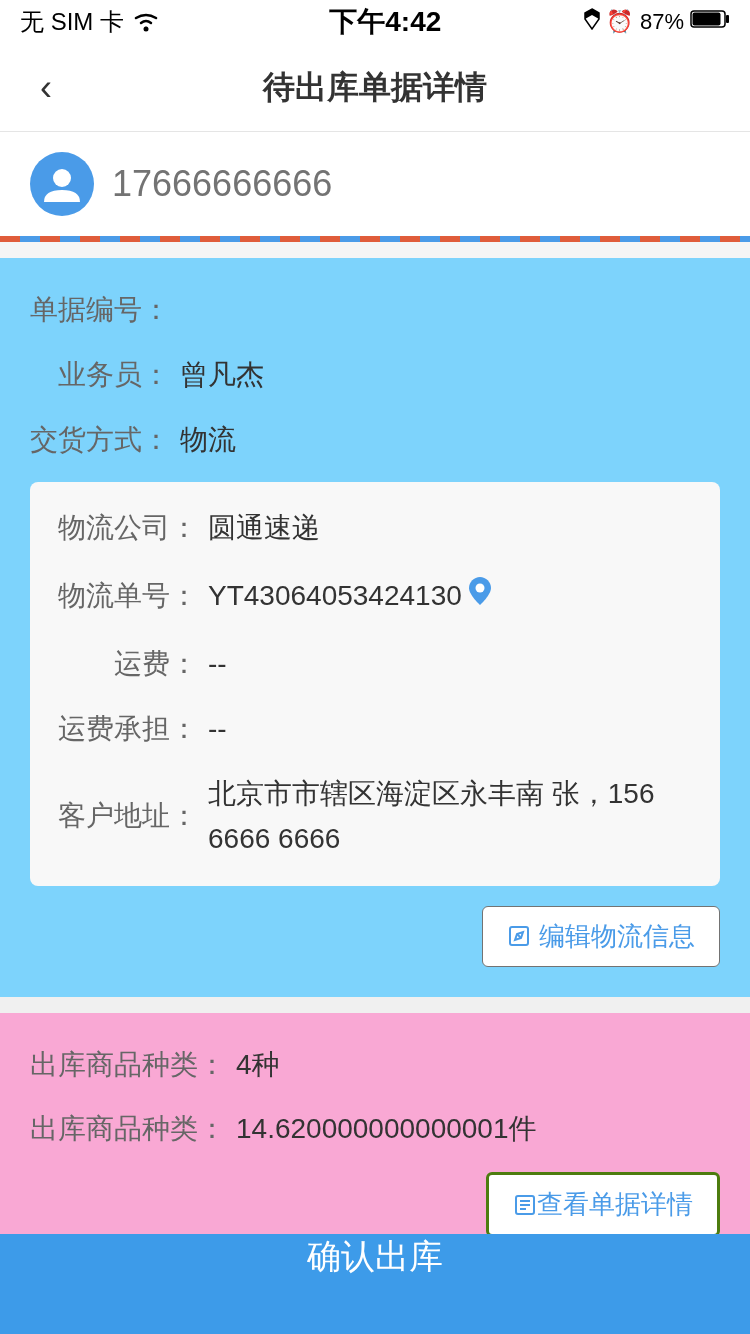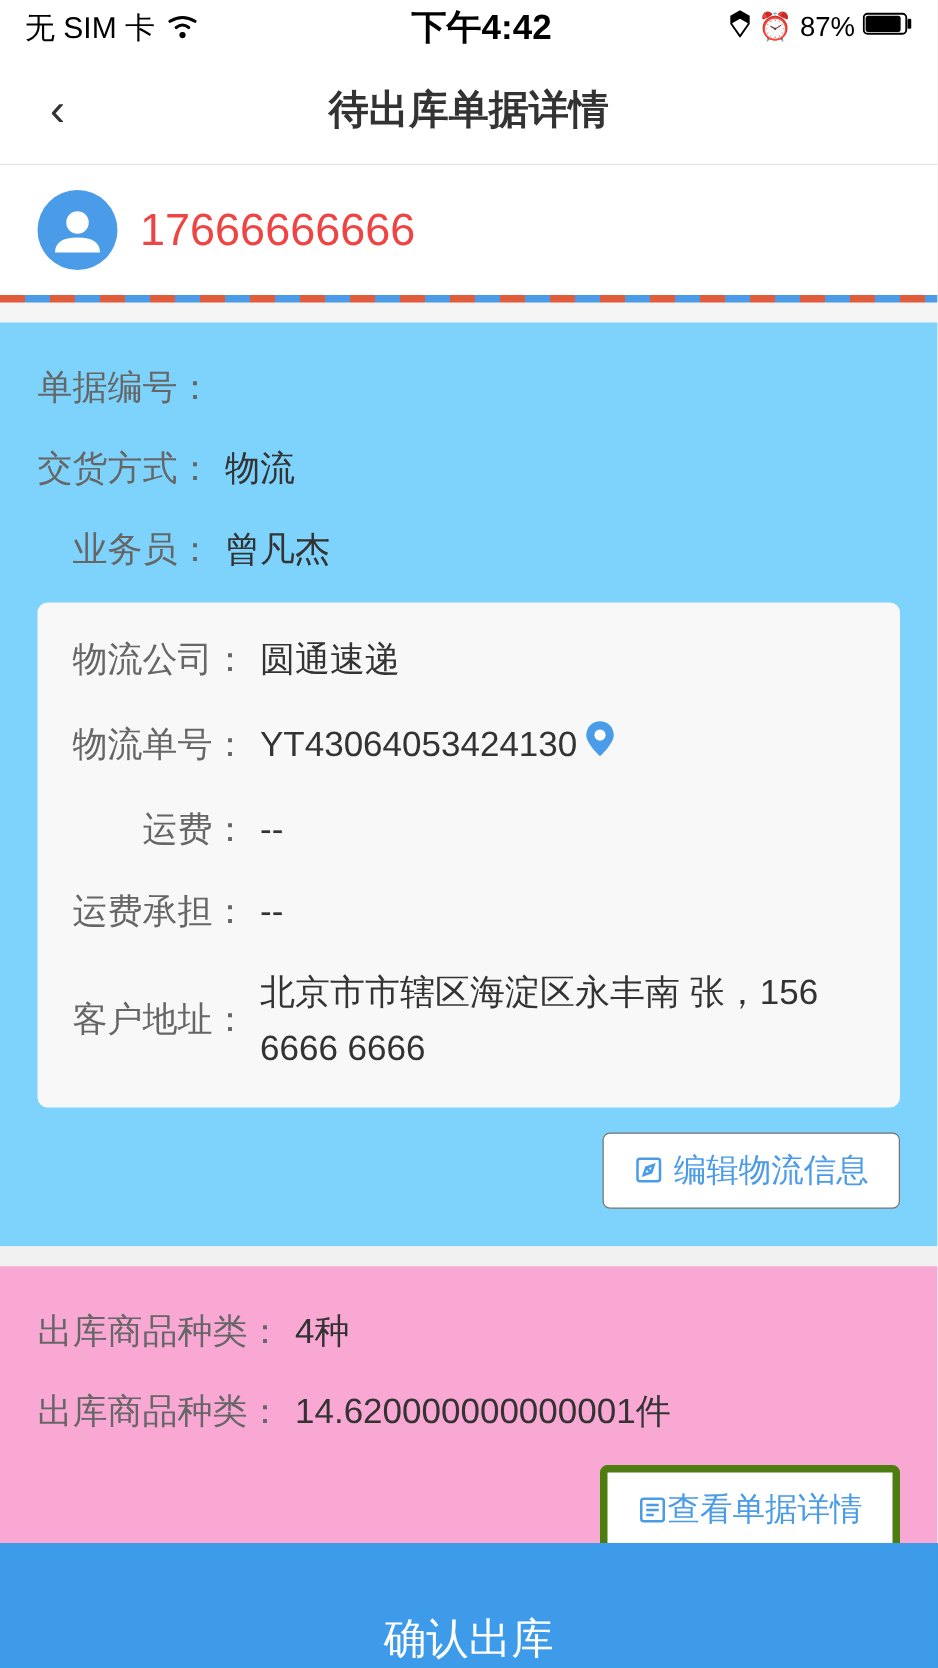--- a/index.html
+++ b/index.html
@@ -70,21 +70,21 @@
       display: flex;
       align-items: center;
       justify-content: center;
       color: white;
       font-size: 32px;
       flex-shrink: 0;
     }
     .customer-phone {
       font-size: 36px;
       font-weight: 500;
-      color: #ef4444;
+      color: #737373;
     }
 
     
     .dashed-line {
       height: 6px;
       background: repeating-linear-gradient(
         90deg,
         #e05c3a 0px, #e05c3a 20px,
         #4a9be8 20px, #4a9be8 40px
       );
@@ -182,21 +182,21 @@
       background: #f9a8d4;
       padding: 30px;
     }
 
     .view-detail-btn {
       display: flex;
       justify-content: flex-end;
       margin-top: 20px;
     }
     .view-detail-btn button {
-      border: 6px solid #4d7c0f;
+      border: 3px solid #4d7c0f;
       background: white;
       color: #4a9be8;
       font-size: 26px;
       padding: 12px 24px;
       border-radius: 6px;
       display: flex;
       align-items: center;
       gap: 0;
       cursor: pointer;
     }
@@ -209,21 +209,21 @@
 
     
     .confirm-bar {
       position: fixed;
       bottom: 0;
       left: 0;
       width: 750px;
       height: 100px;
       background: #3d9be9;
       display: flex;
-      align-items: flex-end;
+      align-items: flex-start;
       justify-content: center;
       cursor: pointer;
     }
     .confirm-bar span {
       color: white;
       font-size: 34px;
       font-weight: 500;
     }
   </style>
 </head>
@@ -276,26 +276,26 @@
   <span class="customer-phone">17666666666</span>
 </div>
 
 <div class="dashed-line"></div>
 
 <div class="section">
   <div class="info-row">
     <span class="info-label">单据编号：</span>
   </div>
   <div class="info-row">
+    <span class="info-label">业务员：</span>
+    <span class="info-value">曾凡杰</span>
+  </div>
+  <div class="info-row">
     <span class="info-label">交货方式：</span>
     <span class="info-value">物流</span>
-  </div>
-  <div class="info-row">
-    <span class="info-label">业务员：</span>
-    <span class="info-value">曾凡杰</span>
   </div>
 
   <div class="logistics-box">
     <div class="logistics-row">
       <span class="logistics-label">物流公司：</span>
       <span class="logistics-value">圆通速递</span>
     </div>
     <div class="logistics-row">
       <span class="logistics-label">物流单号：</span>
       <span class="logistics-value tracking">

